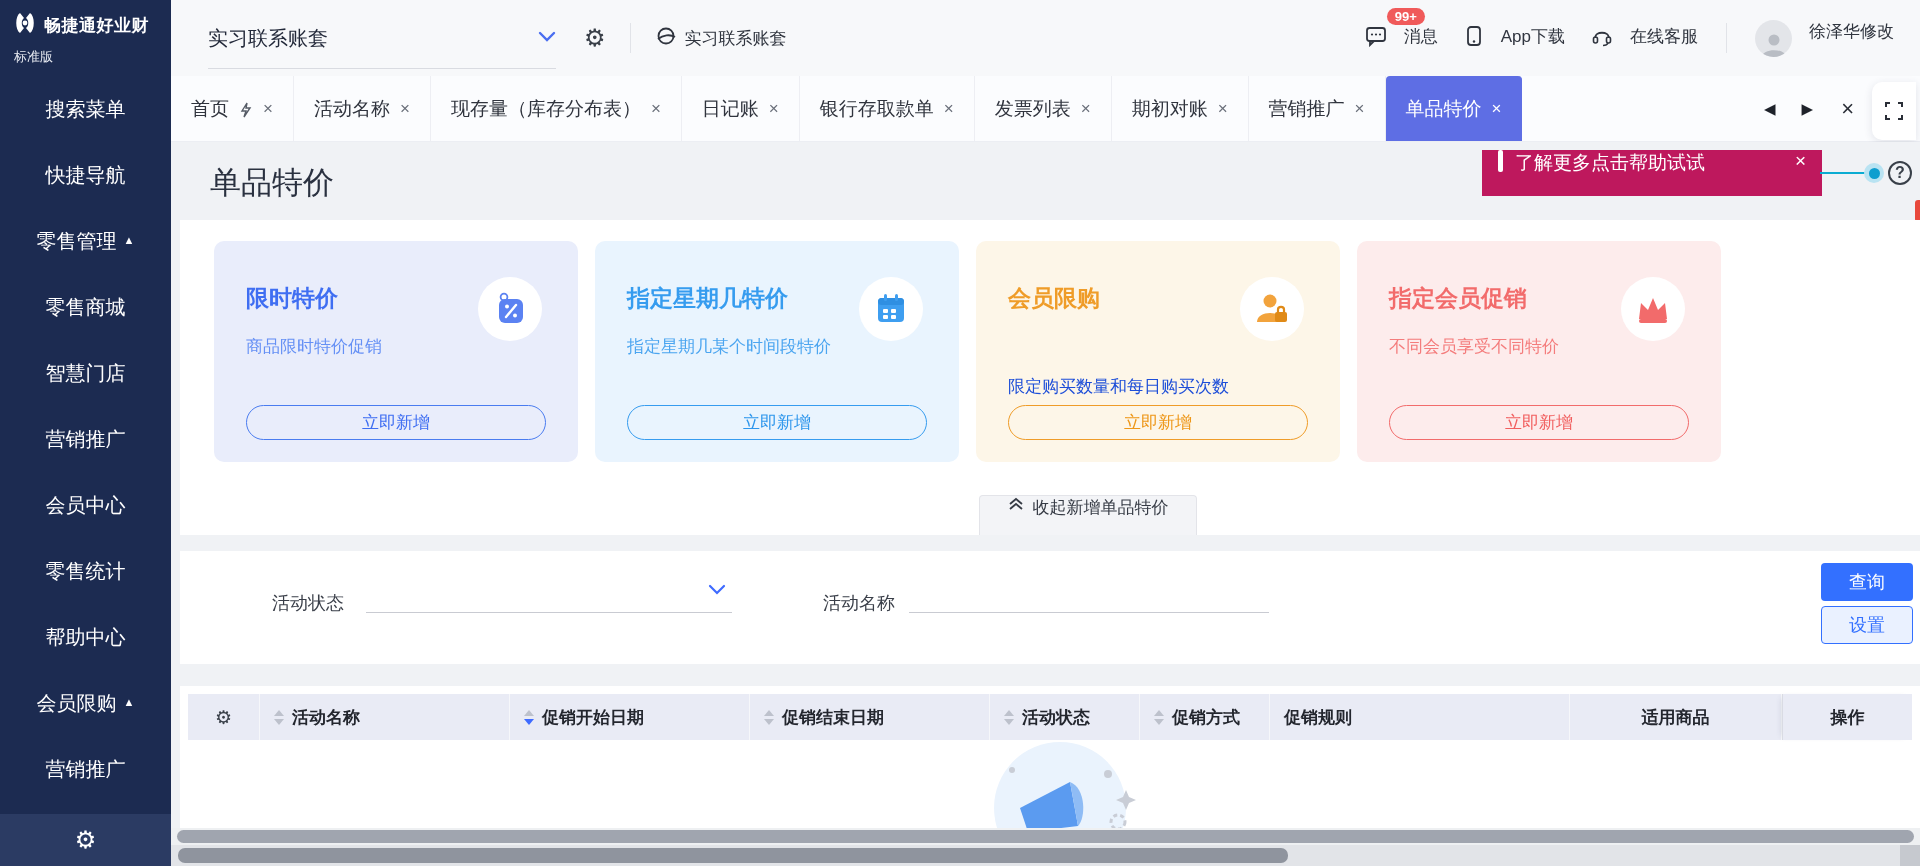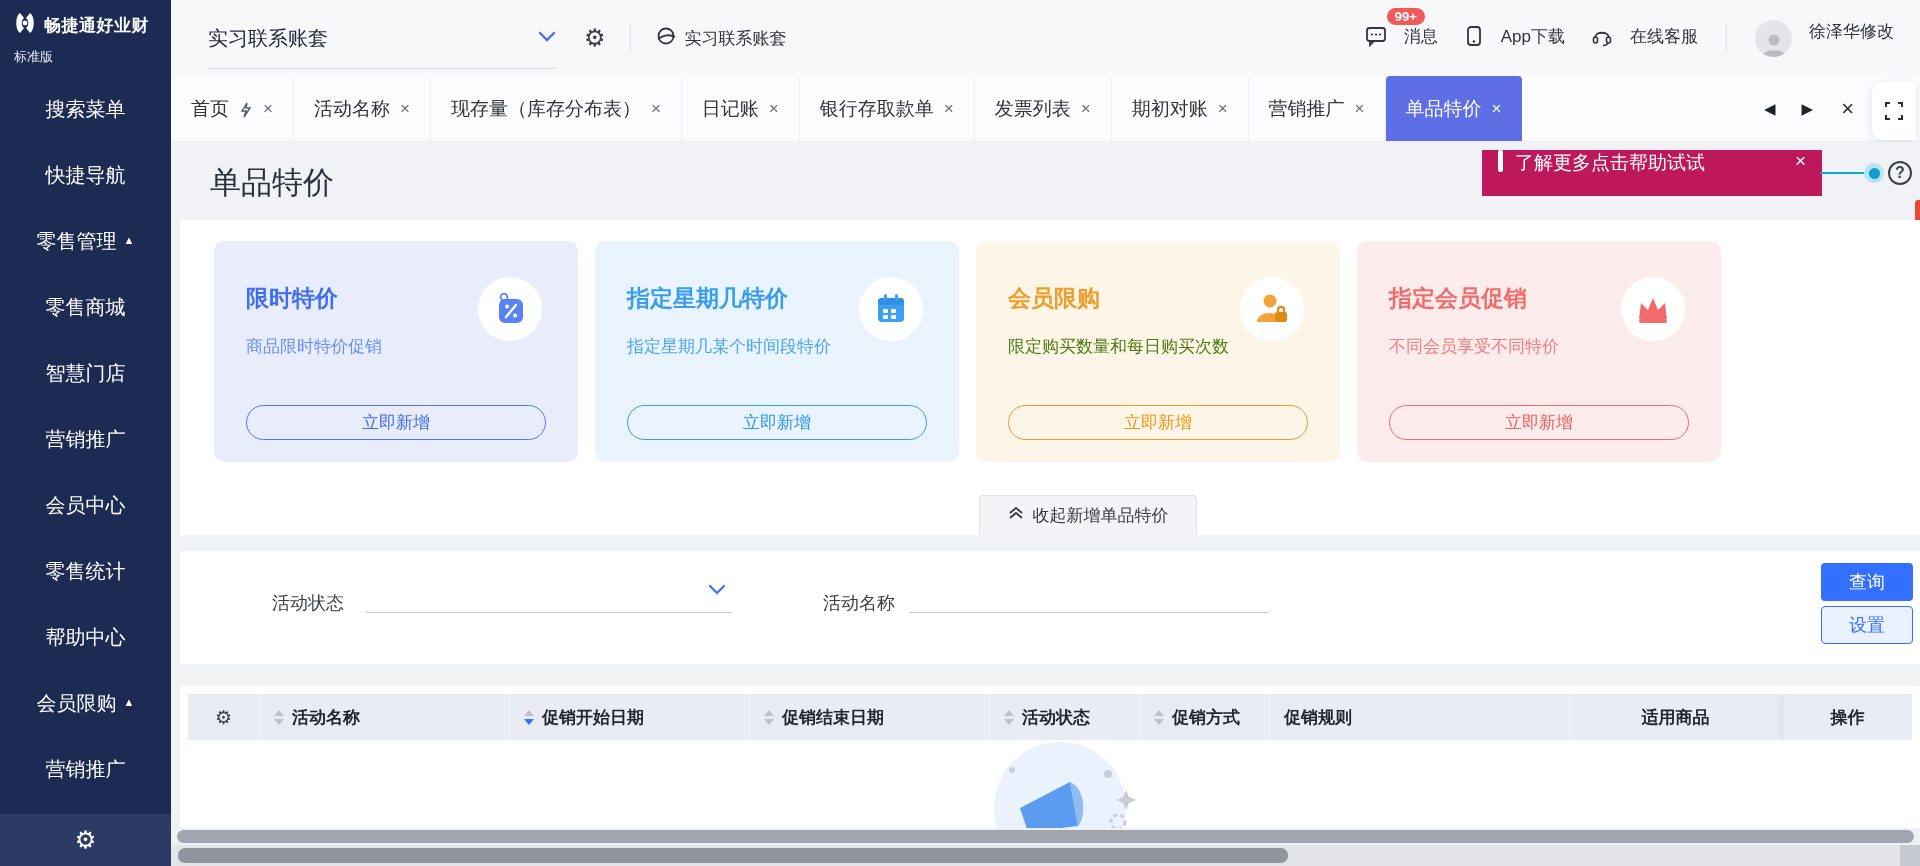--- a/index.html
+++ b/index.html
@@ -79,28 +79,28 @@
   .card-title { position:absolute; left:32px; top:42px; font-size:23px; font-weight:600; }
   .card-desc { position:absolute; left:32px; top:94px; font-size:17px; }
   .card-icon-circle { position:absolute; right:36px; top:36px; width:64px; height:64px; border-radius:50%;
                       background:#FFFFFF; display:flex; align-items:center; justify-content:center; }
   .card-btn { position:absolute; left:50%; transform:translateX(-50%); bottom:22px; width:300px; height:35px;
               border-radius:18px; background:transparent; font-size:17px; cursor:pointer;text-align:center; }
   .card1 { background:#E9EDFB; } .card1 .card-title{color:#3F6EF2;} .card1 .card-desc{color:#6590F5;}
   .card1 .card-btn{border:1px solid #4A7CF0; color:#3F6EF2;}
   .card2 { background:#E9F4FE; } .card2 .card-title{color:#369CEF;} .card2 .card-desc{color:#4BA5F0;}
   .card2 .card-btn{border:1px solid #369CEF; color:#2E96EC;}
-  .card3 { background:#FDF6E8; } .card3 .card-title{color:#EF9C28;} .card3 .card-desc{color:#4d7c0f;}
+  .card3 { background:#FDF6E8; } .card3 .card-title{color:#EF9C28;} .card3 .card-desc{color:#1d4ed8;margin-top:40px;}
   .card3 .card-btn{border:1px solid #EF9C28; color:#EE9718;}
   .card4 { background:#FDECEC; } .card4 .card-title{color:#F26B6B;} .card4 .card-desc{color:#F47C7C;}
   .card4 .card-btn{border:1px solid #F26B6B; color:#F15F5F;}
 
   .collapse-tab { position:absolute; bottom:0; left:50%; transform:translateX(calc(-50% + 38px));
                   width:218px; height:40px; background:#F3F4F7; border:1px solid #E3E4E9; border-bottom:none;
-                  border-radius:4px 4px 0 0; display:flex; align-items:center; justify-content:center; gap:9px;
+                  border-radius:4px 4px 0 0; display:flex; justify-content:center; gap:9px;
                   font-size:17px; color:#363B45; cursor:pointer; }
 
   .panel-filter { top:409px; height:113px; }
   .filter-label { position:absolute; top:40px; font-size:18px; color:#3A3F49; }
   .status-label { left:92px; } .name-label { left:643px; }
   .filter-field { position:absolute; top:18px; height:44px; border-bottom:1px solid #C9CBD2; cursor:text; }
   .status-field { left:186px; width:366px; }
   .name-field { left:729px; width:360px; }
   .field-chevron { position:absolute; right:6px; bottom:12px; }
   .query-btn { position:absolute; right:7px; top:12px; width:92px; height:38px; background:#3370FF;

